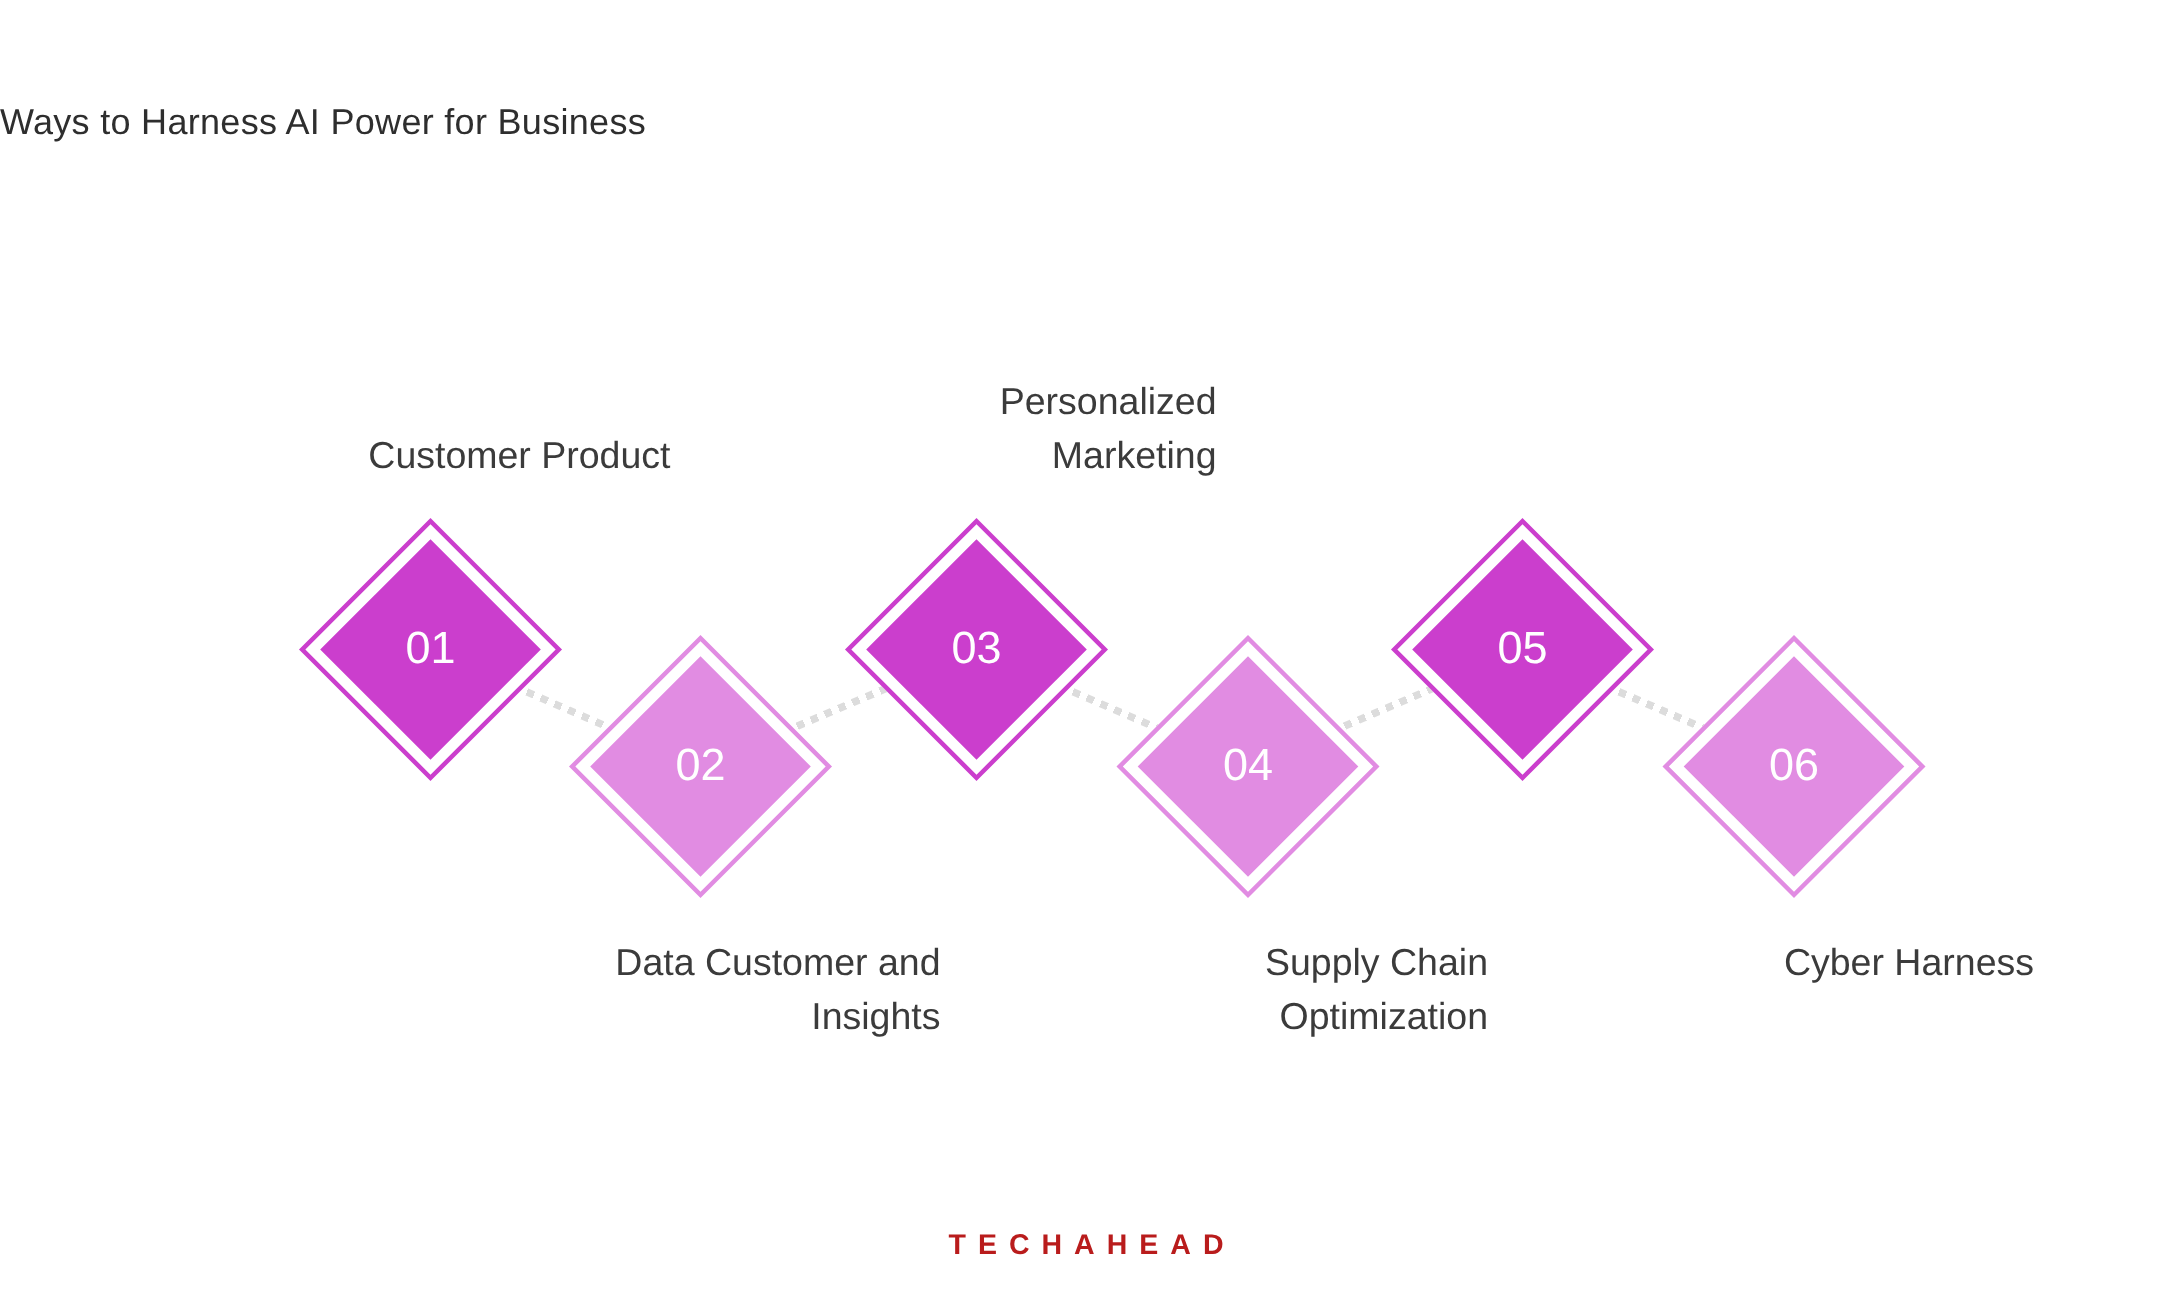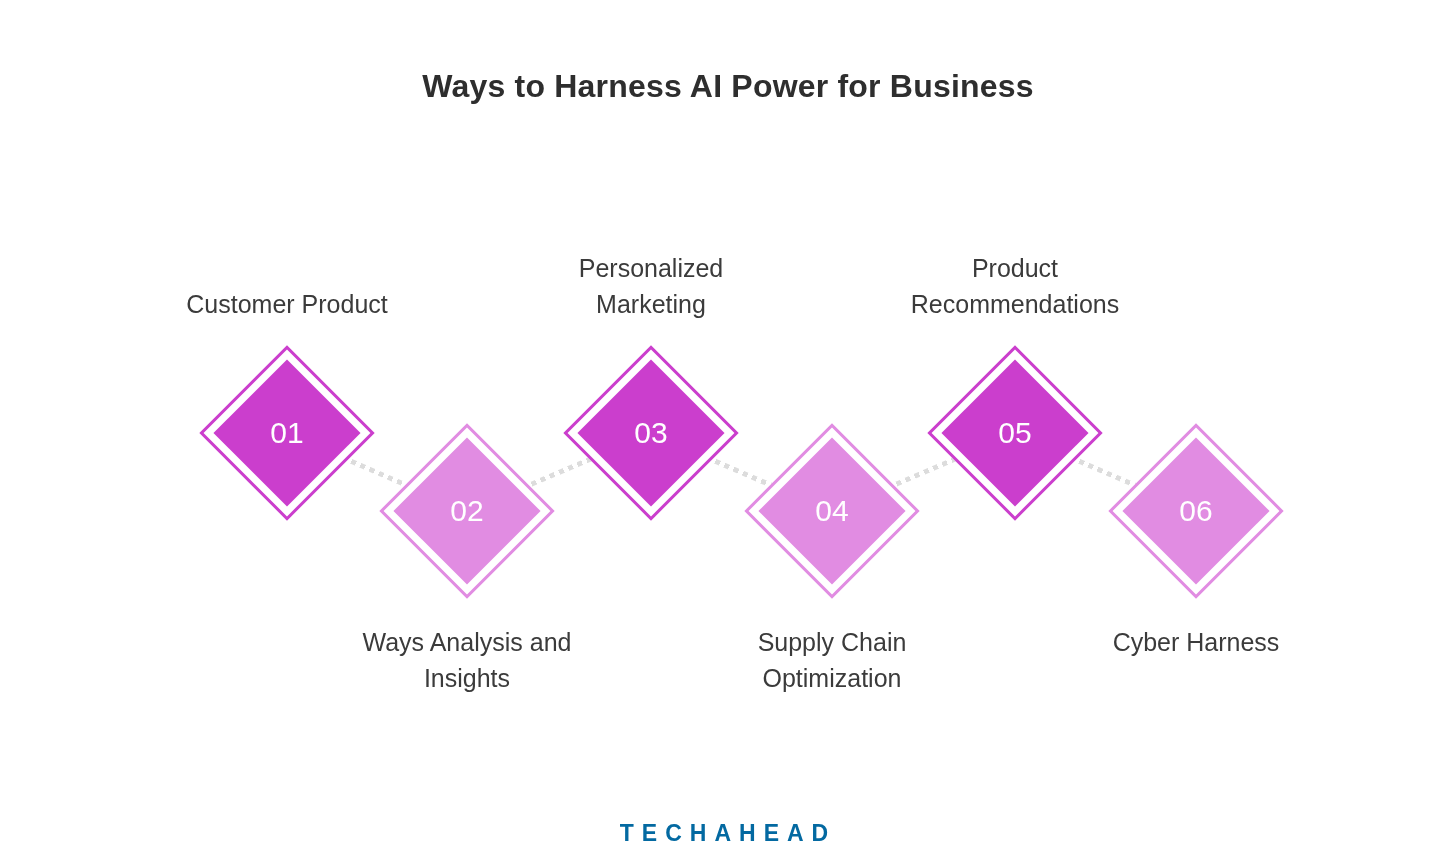--- a/index.html
+++ b/index.html
@@ -2,21 +2,21 @@
 <html><head>
 <meta charset="utf-8">
 <style>
   html,body { margin:0; padding:0; background:#ffffff; }
   .canvas {
     position:relative; width:1456px; height:866px; overflow:hidden;
     background:#ffffff; font-family:"Liberation Sans", sans-serif;
   }
   .title {
     position:absolute; top:68px; left:0; right:0;
-    text-align:center; font-size:32px; font-weight:700; color:#2e2e2e;
+    font-size:24px; font-weight:400; color:#2e2e2e;
     letter-spacing:0.2px;
   }
   .connector {
     position:absolute; height:5px; z-index:0; transform-origin:0 50%;
     background:repeating-linear-gradient(90deg,#dcdcdc 0 5px,transparent 5px 10px);
   }
   .diamond {
     position:absolute; width:124px; height:124px; box-sizing:border-box;
     transform:rotate(45deg); background:#ffffff; z-index:1;
     display:flex; align-items:center; justify-content:center;
@@ -25,28 +25,28 @@
   .diamond.light { border:3px solid #e18ce2; }
   .diamond .fill { width:104px; height:104px; }
   .diamond.dark  .fill { background:#cb3ecd; }
   .diamond.light .fill { background:#e18ce2; }
   .diamond .num {
     position:absolute; inset:0; display:flex; align-items:center; justify-content:center;
     transform:rotate(-45deg); color:#ffffff; font-size:30px; font-weight:400;
   }
   .label {
     position:absolute; width:320px; z-index:2;
-    font-size:25px; line-height:36px; color:#3b3b3b; text-align:center;
+    font-size:25px; line-height:36px; color:#3b3b3b; text-align:right;
   }
   .label span { white-space:pre-line; display:block; width:100%; }
   .label.top { top:246px; height:76px; display:flex; align-items:flex-end; justify-content:center; }
   .label.bottom { top:624px; }
   .brand {
     position:absolute; top:820px; left:0; right:0; text-align:center;
-    font-size:23px; font-weight:700; letter-spacing:8px; color:#0369a1;
+    font-size:19px; font-weight:700; letter-spacing:8px; color:#b91c1c;
   }
 </style>
 </head>
 <body>
 
 <div class="canvas">
 
   <div class="title">Ways to Harness AI Power for Business</div>
 
   <div class="connector" style="left:287px; top:431px; width:197px; transform:rotate(23.4deg);"></div>
@@ -61,21 +61,21 @@
   <div class="diamond dark" style="left:225px; top:371px;">
     <div class="fill"></div>
     <div class="num">01</div>
   </div>
 
   <div class="diamond light" style="left:405px; top:449px;">
     <div class="fill"></div>
     <div class="num">02</div>
   </div>
   <div class="label bottom" style="left:307px;">
-    <span>Ways Analysis and
+    <span>Data Customer and
 Insights</span>
   </div>
 
   <div class="label top" style="left:491px;">
     <span>Personalized
 Marketing</span>
   </div>
   <div class="diamond dark" style="left:589px; top:371px;">
     <div class="fill"></div>
     <div class="num">03</div>
@@ -83,24 +83,20 @@
 
   <div class="diamond light" style="left:770px; top:449px;">
     <div class="fill"></div>
     <div class="num">04</div>
   </div>
   <div class="label bottom" style="left:672px;">
     <span>Supply Chain
 Optimization</span>
   </div>
 
-  <div class="label top" style="left:855px;">
-    <span>Product
-Recommendations</span>
-  </div>
   <div class="diamond dark" style="left:953px; top:371px;">
     <div class="fill"></div>
     <div class="num">05</div>
   </div>
 
   <div class="diamond light" style="left:1134px; top:449px;">
     <div class="fill"></div>
     <div class="num">06</div>
   </div>
   <div class="label bottom" style="left:1036px;">

